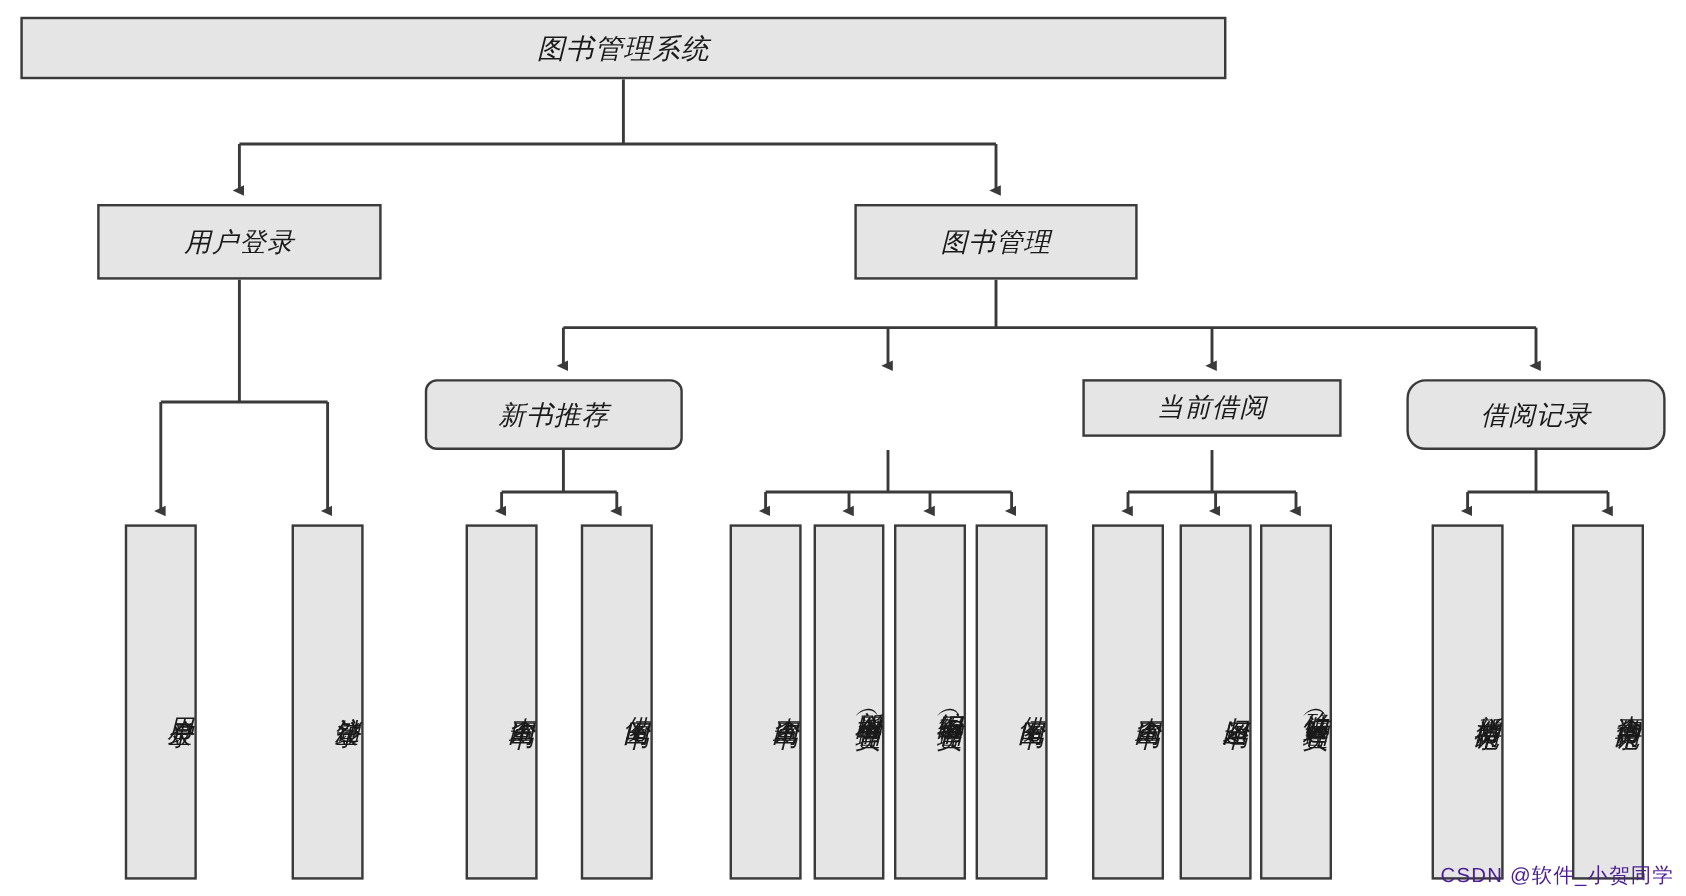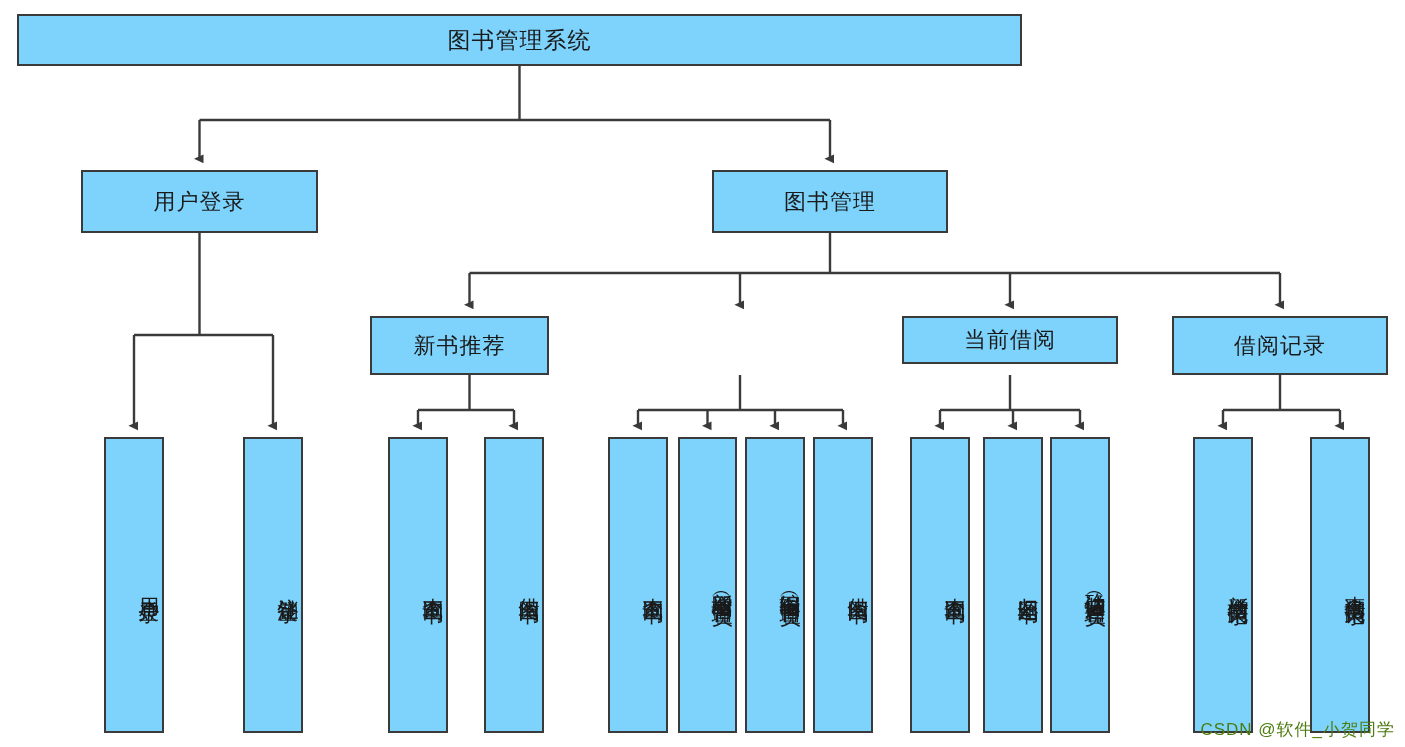--- a/index.html
+++ b/index.html
@@ -1,27 +1,27 @@
 <!DOCTYPE html>
 <html><head>
 <meta charset="utf-8">
 <style>
   html,body{margin:0;padding:0;background:#ffffff;}
   body{font-family:"Liberation Sans","DejaVu Sans",sans-serif;}
   #stage{position:relative;width:1405px;height:747px;background:#ffffff;overflow:hidden;}
   #edges{position:absolute;left:0;top:0;width:1405px;height:747px;}
-  .node{position:absolute;box-sizing:border-box;background:#7dd3fc;border:2px solid #3a3a3a;
-        display:flex;align-items:center;justify-content:center;color:#1a1a1a;}
+  .node{position:absolute;box-sizing:border-box;background:#e5e5e5;border:2px solid #3a3a3a;
+        display:flex;align-items:center;justify-content:center;color:#1a1a1a;font-style:italic;}
   .node.h{font-size:22px;letter-spacing:1px;}
   .node.root{font-size:23px;}
   .node.v{writing-mode:vertical-rl;text-orientation:upright;font-size:21px;line-height:1.28;
           letter-spacing:2px;padding:14px 0;align-items:flex-start;justify-content:center;}
   .node .lbl{display:block;white-space:pre-wrap;text-align:center;}
   .node.v .lbl{writing-mode:vertical-rl;text-orientation:upright;}
-  #watermark{position:absolute;right:10px;bottom:6px;color:#4d7c0f;font-size:17px;
+  #watermark{position:absolute;right:10px;bottom:6px;color:#4c1d95;font-size:17px;
              letter-spacing:1px;white-space:nowrap;margin-left:34px;}
 </style>
 </head>
 <body>
 
 <div id="stage">
 
   <svg id="edges" viewBox="0 0 1405 747" xmlns="http://www.w3.org/2000/svg">
     <defs>
       <marker id="arrow" markerWidth="10" markerHeight="10" refX="5.2" refY="4" orient="auto" markerUnits="userSpaceOnUse">
@@ -60,27 +60,27 @@
 
   <div class="node root h" style="left: 17px; top: 14px; width: 1005px; height: 52px;">
     <span class="lbl">图书管理系统</span>
   </div>
   <div class="node h" style="left: 81px; top: 170px; width: 237px; height: 63px;">
     <span class="lbl">用户登录</span>
   </div>
   <div class="node h" style="left: 712px; top: 170px; width: 236px; height: 63px;">
     <span class="lbl">图书管理</span>
   </div>
-  <div class="node h" style="left: 370px; top: 316px; width: 179px; height: 59px;">
+  <div class="node h" style="left: 354px; top: 316px; width: 215px; height: 59px; border-radius: 10px;">
     <span class="lbl">新书推荐</span>
   </div>
   <div class="node h" style="left: 902px; top: 316px; width: 216px; height: 48px;">
     <span class="lbl">当前借阅</span>
   </div>
-  <div class="node h" style="left: 1172px; top: 316px; width: 216px; height: 59px;">
+  <div class="node h" style="left: 1172px; top: 316px; width: 216px; height: 59px; border-radius: 16px;">
     <span class="lbl">借阅记录</span>
   </div>
 
   <div class="node v" style="left: 104px; top: 437px; width: 60px; height: 296px;">
     <span class="lbl">用户登录</span>
   </div>
   <div class="node v" style="left: 243px; top: 437px; width: 60px; height: 296px;">
     <span class="lbl">注销登录</span>
   </div>
   <div class="node v" style="left: 388px; top: 437px; width: 60px; height: 296px;">

